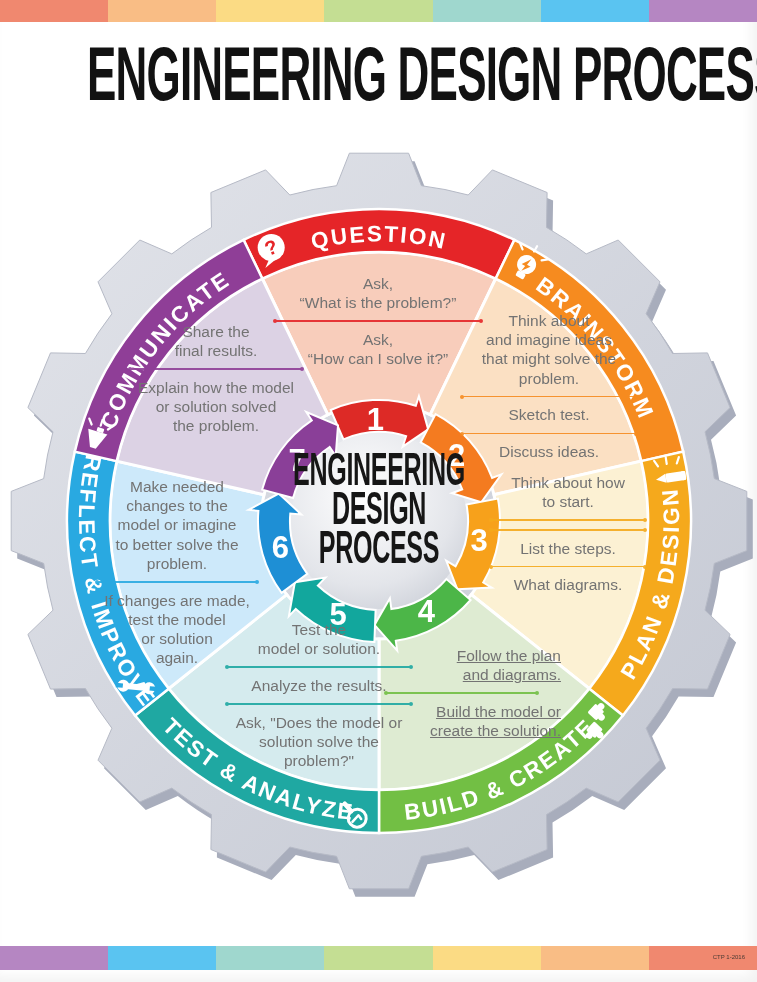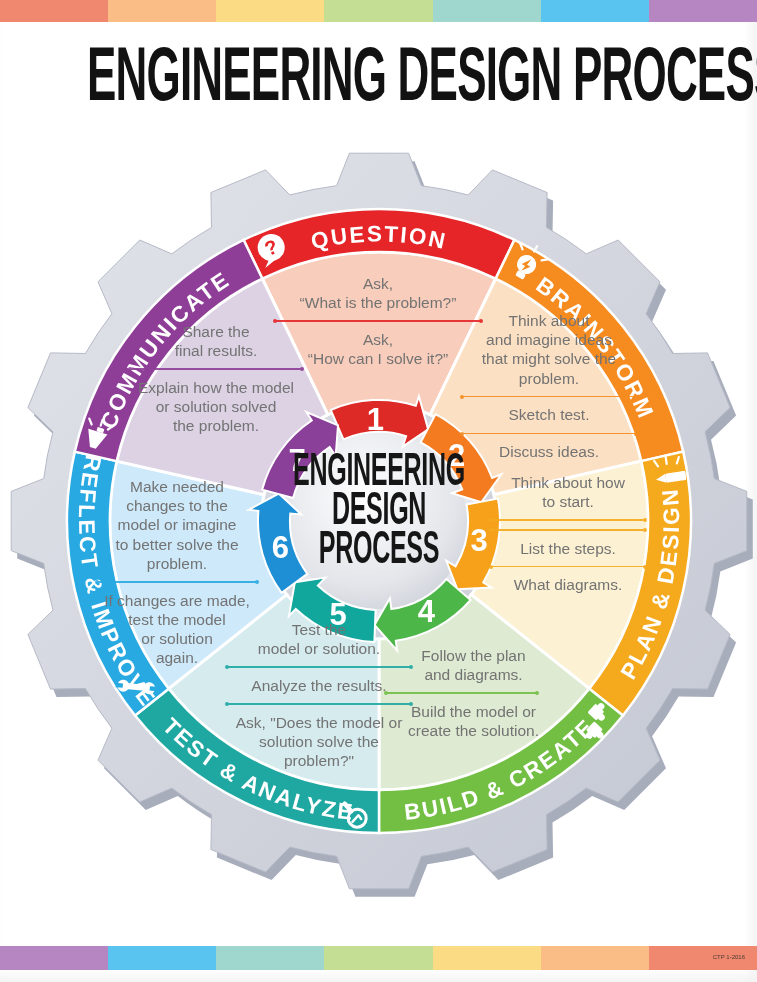--- a/index.html
+++ b/index.html
@@ -10,21 +10,21 @@
   .stripe-bottom{top:946px;height:24px;}
   .stripe-cell{flex:1;}
   .title-wrap{position:absolute;top:30px;left:0;right:0;text-align:center;}
   .title-inner{display:inline-block;font-size:55px;font-weight:700;color:#121212;
                letter-spacing:-1px;white-space:nowrap;transform:scale(.8,1.38);transform-origin:center top;}
   svg.gearart{position:absolute;left:0;top:0;}
   .band-label{fill:#fff;font-weight:700;font-size:22.5px;letter-spacing:2px;font-family:"Liberation Sans",sans-serif;}
   .num{fill:#fff;font-weight:700;font-size:31px;text-anchor:middle;font-family:"Liberation Sans",sans-serif;}
   .center-line{fill:#161616;font-weight:700;font-size:38px;text-anchor:middle;letter-spacing:-.5px;}
   .wedge-text{position:absolute;font-size:15.5px;line-height:1.24;color:#737373;text-align:center;z-index:3;}
-  .wedge-text.align-left{text-align:center;}
+  .wedge-text.align-left{text-align:right;text-decoration:underline;}
   .item{margin:0;white-space:pre-line;}
   .div-line{position:relative;height:1.6px;background:currentColor;margin:8px auto;width:86%;opacity:.9;}
   .div-line::before,.div-line::after{content:'';position:absolute;width:4px;height:4px;border-radius:50%;
       background:currentColor;top:-1.2px;}
   .div-line::before{left:-2px;} .div-line::after{right:-2px;}
   .fine-print{position:absolute;right:12px;top:954px;font-size:6px;color:#4a3a33;z-index:4;}
 </style>
 </head>
 <body>
 

